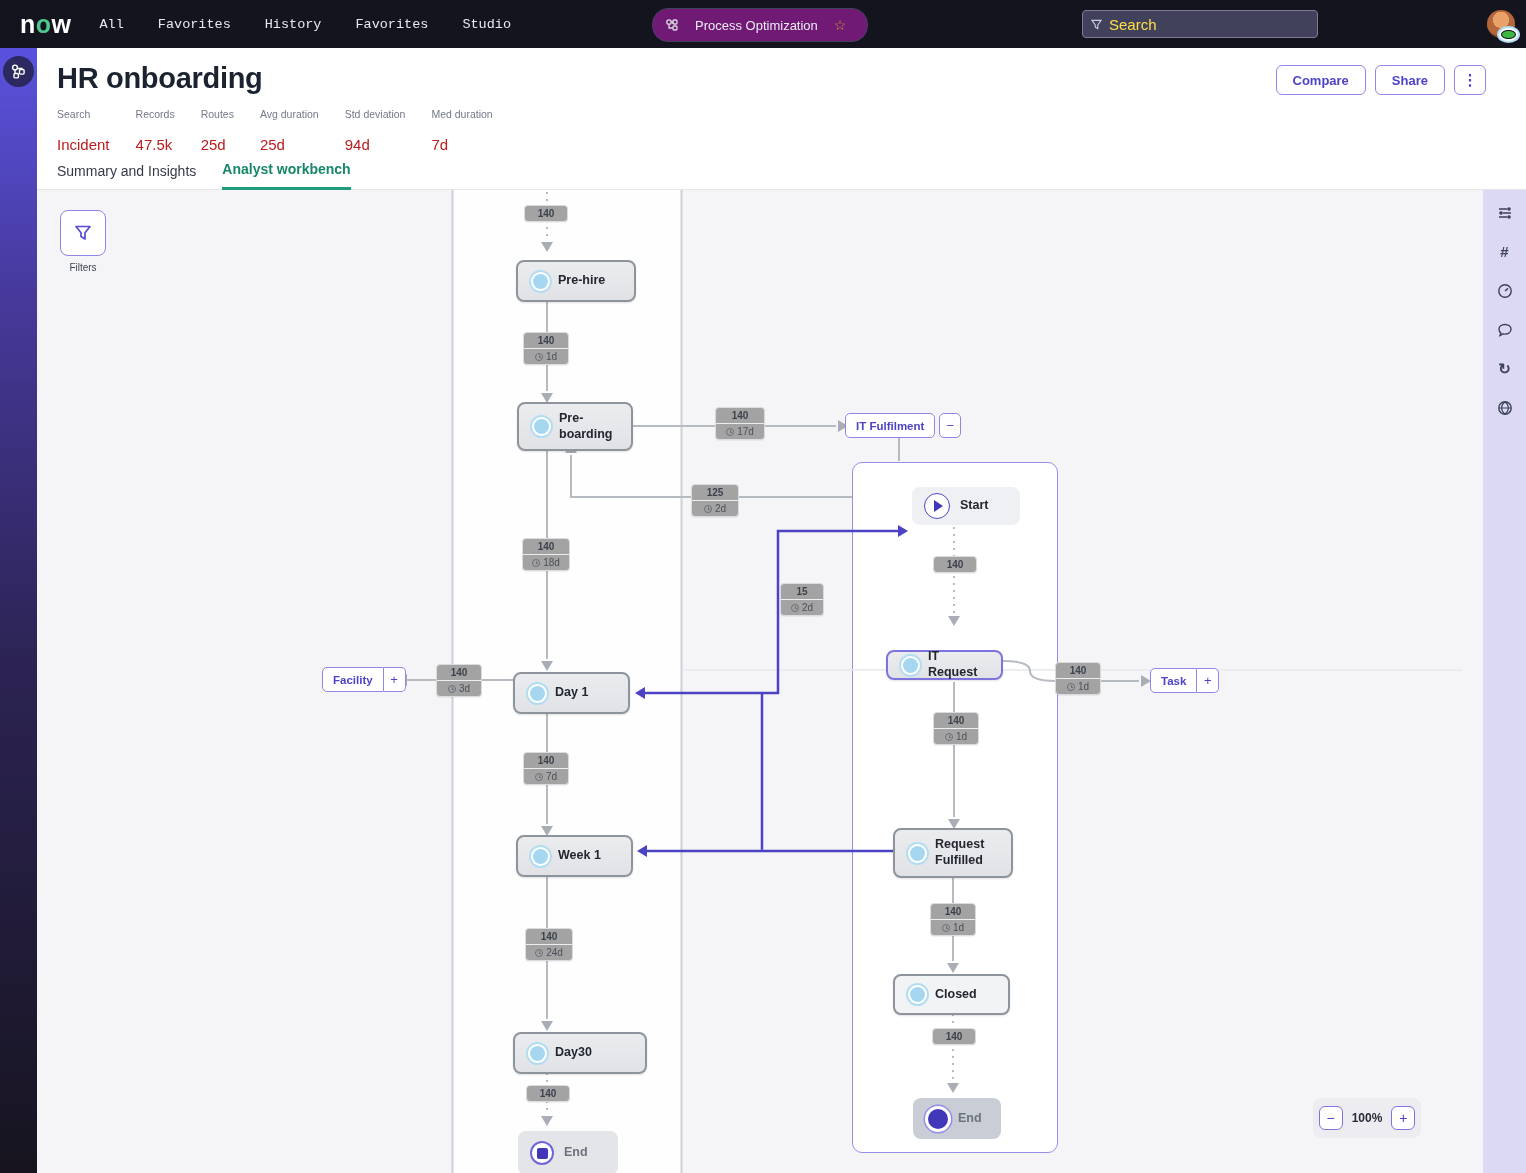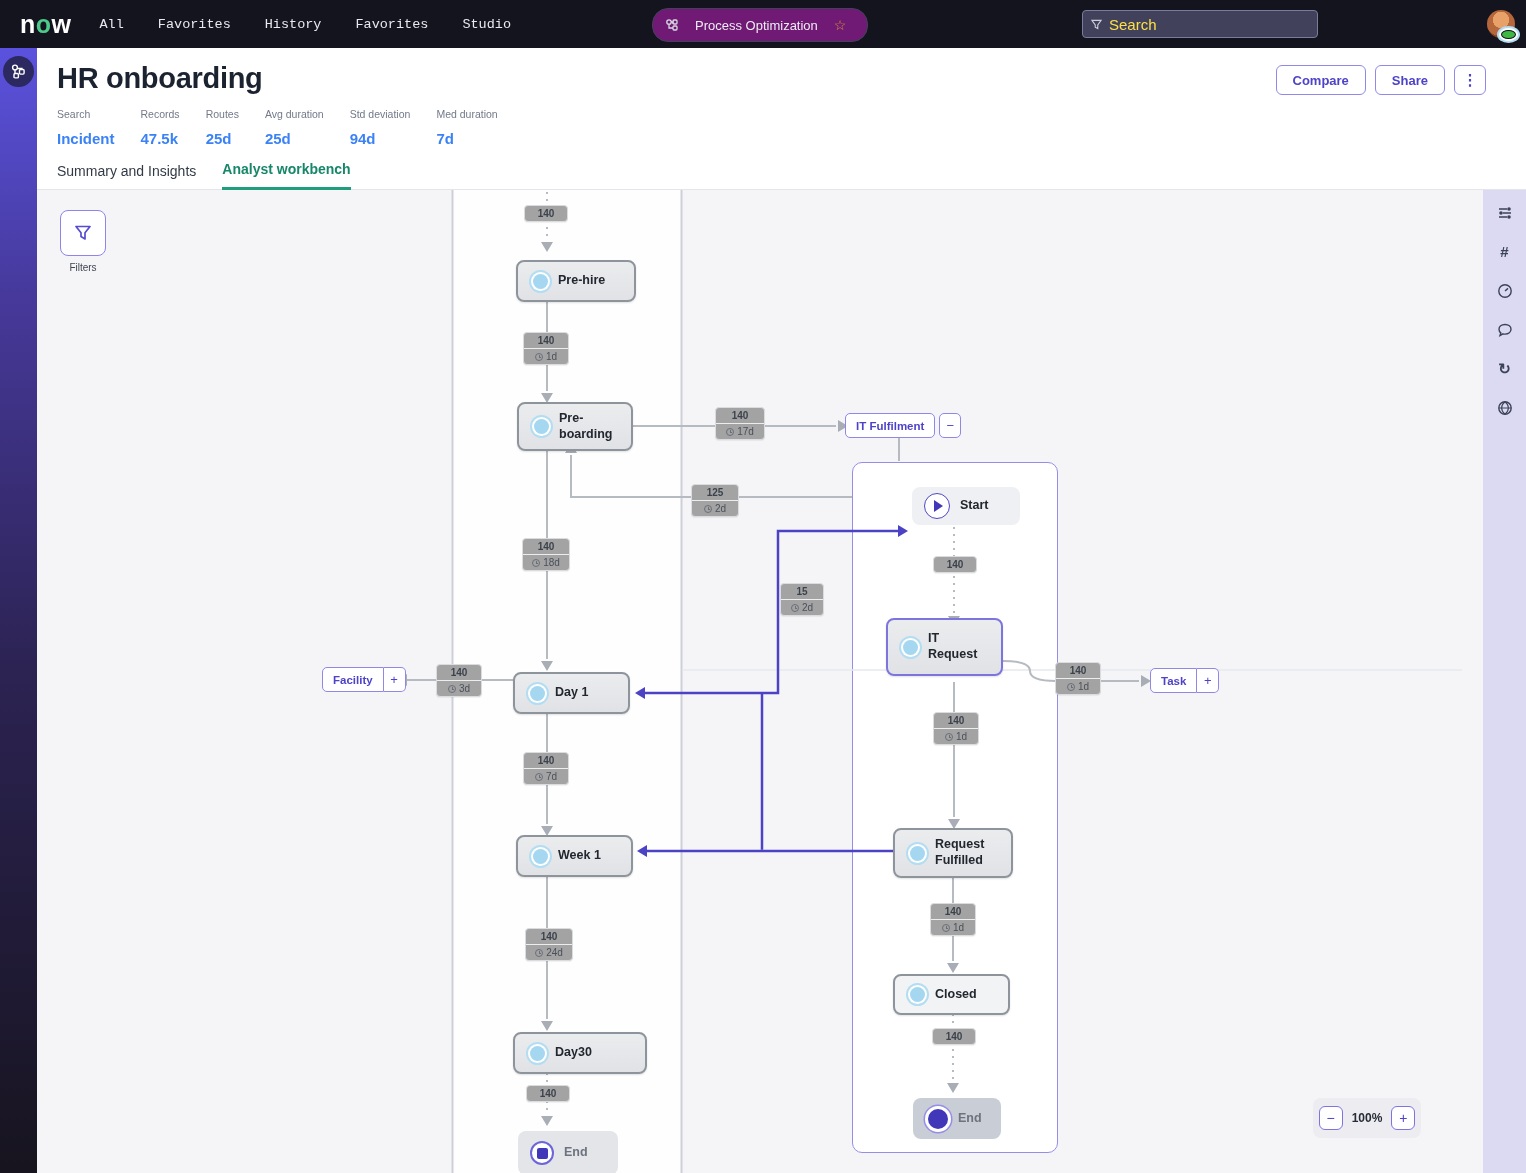--- a/index.html
+++ b/index.html
@@ -23,21 +23,21 @@
 
   
   .strip { position:absolute; left:0; top:48px; width:37px; height:1125px; background:linear-gradient(180deg,#5a52de 0%,#46399b 22%,#2c2353 55%,#17141f 100%); z-index:9; }
   .strip-icon { position:absolute; left:3px; top:8px; width:31px; height:31px; border-radius:50%; background:#2c2960; display:flex; align-items:center; justify-content:center; }
 
   
   .header { position:absolute; left:37px; top:48px; width:1489px; height:107px; background:#fff; z-index:8; }
   .page-title { position:absolute; left:20px; top:14px; font-size:29px; font-weight:700; color:#1c2330; letter-spacing:-.3px; }
   .stats { position:absolute; left:20px; top:60px; display:flex; gap:26px; }
   .stat .sl { font-size:10.5px; color:#72798a; }
-  .stat .sv { font-size:15px; font-weight:700; color:#3b82f6; margin-top:10px; }
+  .stat .sv { font-size:15px; font-weight:400; color:#b91c1c; margin-top:16px; }
   .hdr-actions { position:absolute; right:40px; top:17px; display:flex; gap:9px; }
   .btn { height:30px; background:#fff; border:1px solid #9189ea; border-radius:6px; color:#4d43c8; font-size:13px; font-weight:700; display:flex; align-items:center; justify-content:center; padding:0 16px; cursor:pointer; }
   .btn.kebab { width:32px; padding:0; font-size:15px; }
 
   
   .tabbar { position:absolute; left:37px; top:155px; width:1489px; height:35px; background:#fff; border-bottom:1px solid #e4e5e9; z-index:8; display:flex; align-items:flex-end; padding-left:20px; gap:26px; }
   .tab { font-size:14px; padding-bottom:10px; cursor:pointer; }
   .tab.inactive { color:#333a46;text-align:right; }
   .tab.active { color:#17876a; font-weight:700; border-bottom:3px solid #1f9d7d; margin-bottom:-1px; }
 
@@ -299,21 +299,21 @@
         </span>
         <span class="lbl">End</span>
     </div>
 
     <div class="node startnode" style="left:875px;top:297px;width:108px;height:38px">
       <span class="playcirc">
           <span class="playtri"></span>
         </span>
         <span class="lbl">Start</span>
     </div>
-    <div class="node milestone selected" style="left:849px;top:428px;width:117px;height:58px">
+    <div class="node milestone selected" style="left:849px;top:460px;width:117px;height:30px">
       <span class="dot"></span>
         <span class="lbl">IT Request</span>
     </div>
     <div class="node milestone" style="left:856px;top:638px;width:120px;height:50px">
       <span class="dot"></span>
         <span class="lbl" style="width:60px">Request Fulfilled</span>
     </div>
     <div class="node milestone pale" style="left:856px;top:784px;width:117px;height:41px">
       <span class="dot"></span>
         <span class="lbl">Closed</span>

